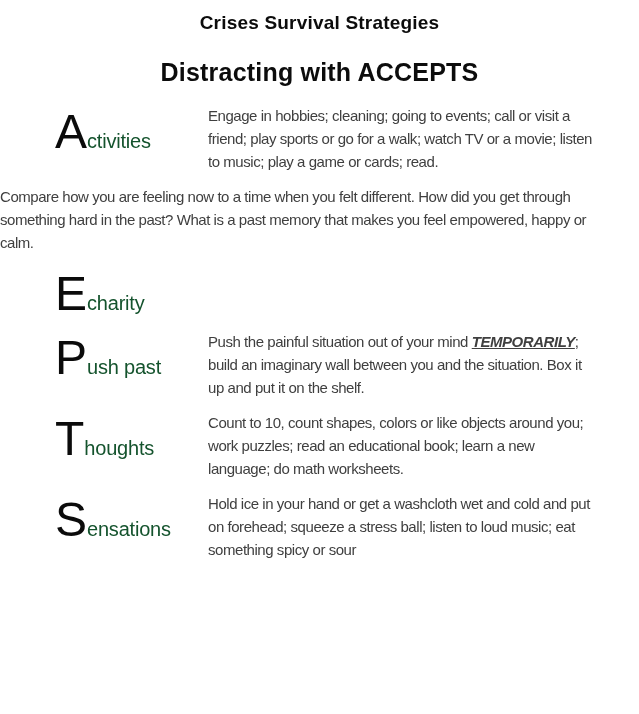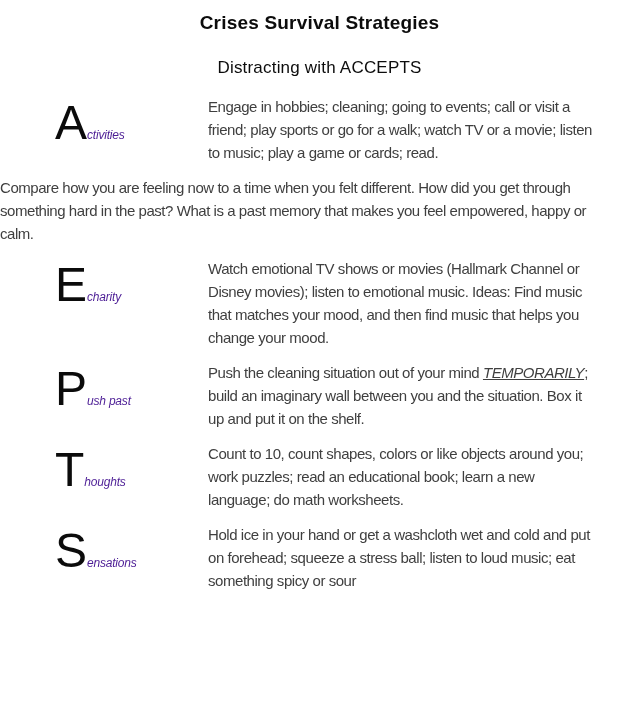--- a/index.html
+++ b/index.html
@@ -13,22 +13,22 @@
   }
   .page { width: 639px; height: 714px; background: #ffffff; }
   .header { text-align: center; padding-top: 12px; }
   .title {
     font-size: 19px;
     font-weight: 700;
     color: #0c0c0c;
     letter-spacing: 0.2px;
   }
   .subtitle {
-    font-size: 17px;
-    font-weight: 400;
+    font-size: 25px;
+    font-weight: 700;
     color: #0c0c0c;
     margin-top: 24px;
     letter-spacing: 0.2px;
   }
   .list { margin-top: 15px; }
   .row {
     display: flex;
     align-items: flex-start;
     margin-bottom: 10px;
   }
@@ -40,38 +40,37 @@
     white-space: nowrap;
     color: #161616;
   }
   .big {
     font-size: 48px;
     font-weight: 500;
     line-height: 1;
     color: #0b0b0b;
   }
   .rest {
-    font-size: 12px;
+    font-size: 20px;
     font-weight: 400;
-    color: #4c1d95;
+    color: #14532d;
     letter-spacing: -0.2px;
-    font-style: italic;
   }
   .desc {
     flex: 1 1 auto;
     padding-right: 41px;
     padding-top: 2px;
     font-size: 15px;
     line-height: 23px;
     letter-spacing: -0.45px;
     color: #3f3f3f;
   }
   .emph {
     font-style: italic;
-    font-weight: 400;
+    font-weight: 700;
     text-decoration: underline;
     margin-top: 28px;
   }
 </style>
 </head>
 <body>
 
 <div class="page">
 
   <header class="header">
@@ -86,26 +85,25 @@
       <p class="desc">Engage in hobbies; cleaning; going to events; call or visit a friend; play sports or go for a walk; watch TV or a movie; listen to music; play a game or cards; read.</p>
     </section>
 
 
     <section class="row">
       <p class="desc">Compare how you are feeling now to a time when you felt different. How did you get through something hard in the past? What is a past memory that makes you feel empowered, happy or calm.</p>
     </section>
 
     <section class="row">
       <div class="term"><span class="big">E</span><span class="rest">charity</span></div>
-      <p class="desc">Watch emotional TV shows or movies (Hallmark Channel or Disney movies); listen to emotional music. Ideas: Find music that matches your mood, and then find music that helps you change your mood.</p>
     </section>
 
     <section class="row">
       <div class="term"><span class="big">P</span><span class="rest">ush past</span></div>
-      <p class="desc"><span>Push the cleaning situation out of your mind </span><span class="emph">TEMPORARILY</span><span>; build an imaginary wall between you and the situation. Box it up and put it on the shelf.</span></p>
+      <p class="desc"><span>Push the painful situation out of your mind </span><span class="emph">TEMPORARILY</span><span>; build an imaginary wall between you and the situation. Box it up and put it on the shelf.</span></p>
     </section>
 
     <section class="row">
       <div class="term"><span class="big">T</span><span class="rest">houghts</span></div>
       <p class="desc">Count to 10, count shapes, colors or like objects around you; work puzzles; read an educational book; learn a new language; do math worksheets.</p>
     </section>
 
     <section class="row">
       <div class="term"><span class="big">S</span><span class="rest">ensations</span></div>
       <p class="desc">Hold ice in your hand or get a washcloth wet and cold and put on forehead; squeeze a stress ball; listen to loud music; eat something spicy or sour</p>

